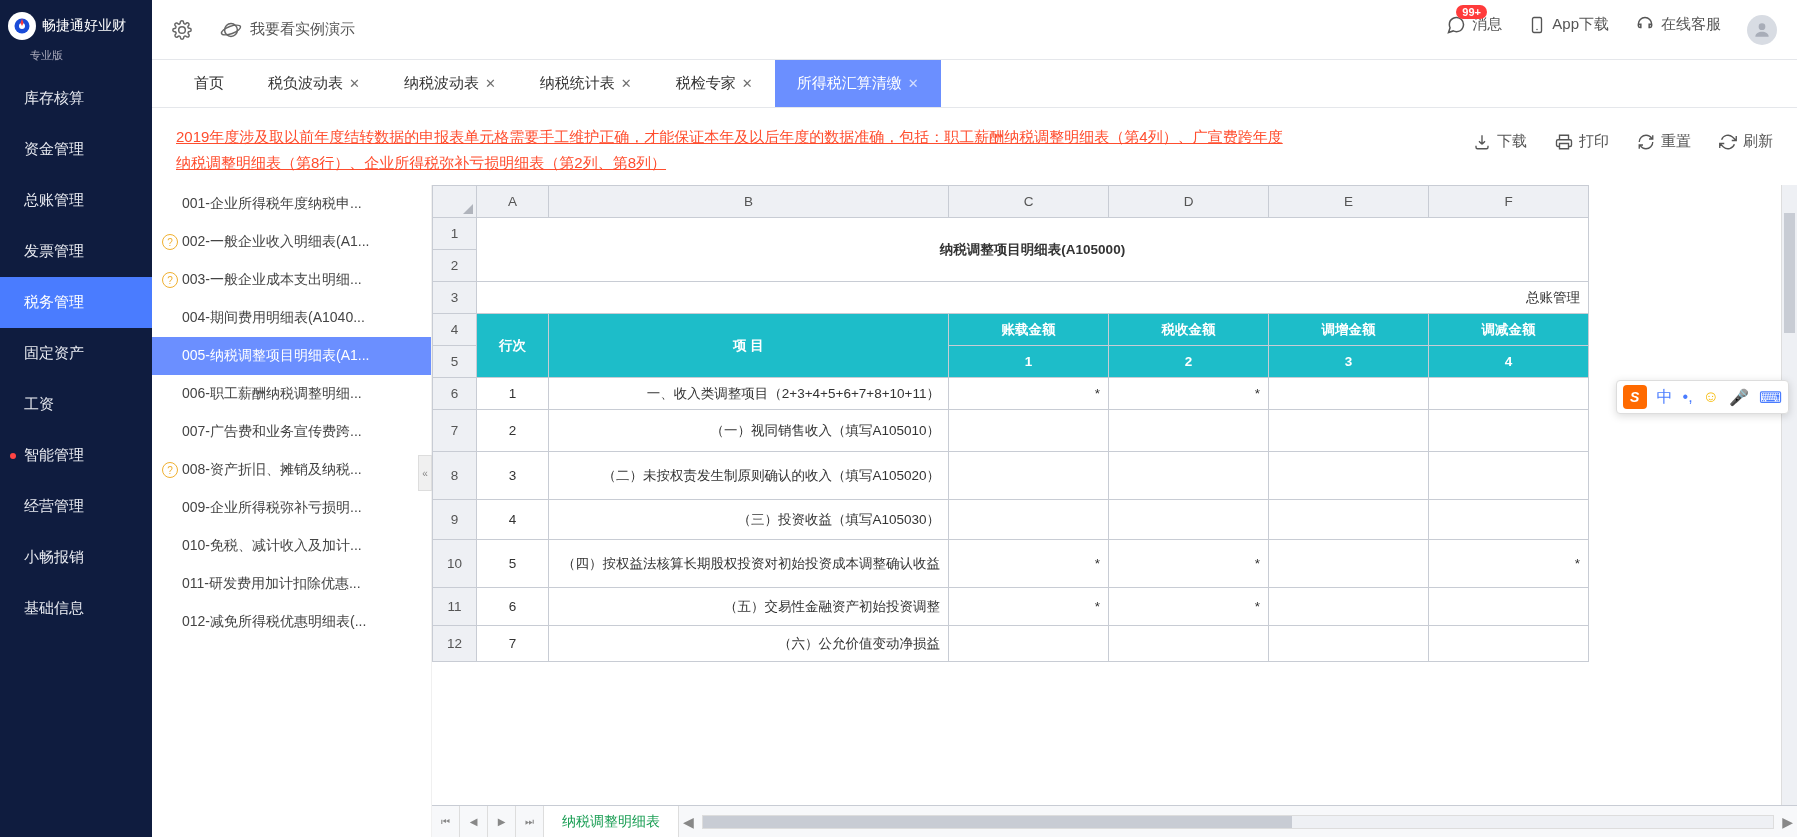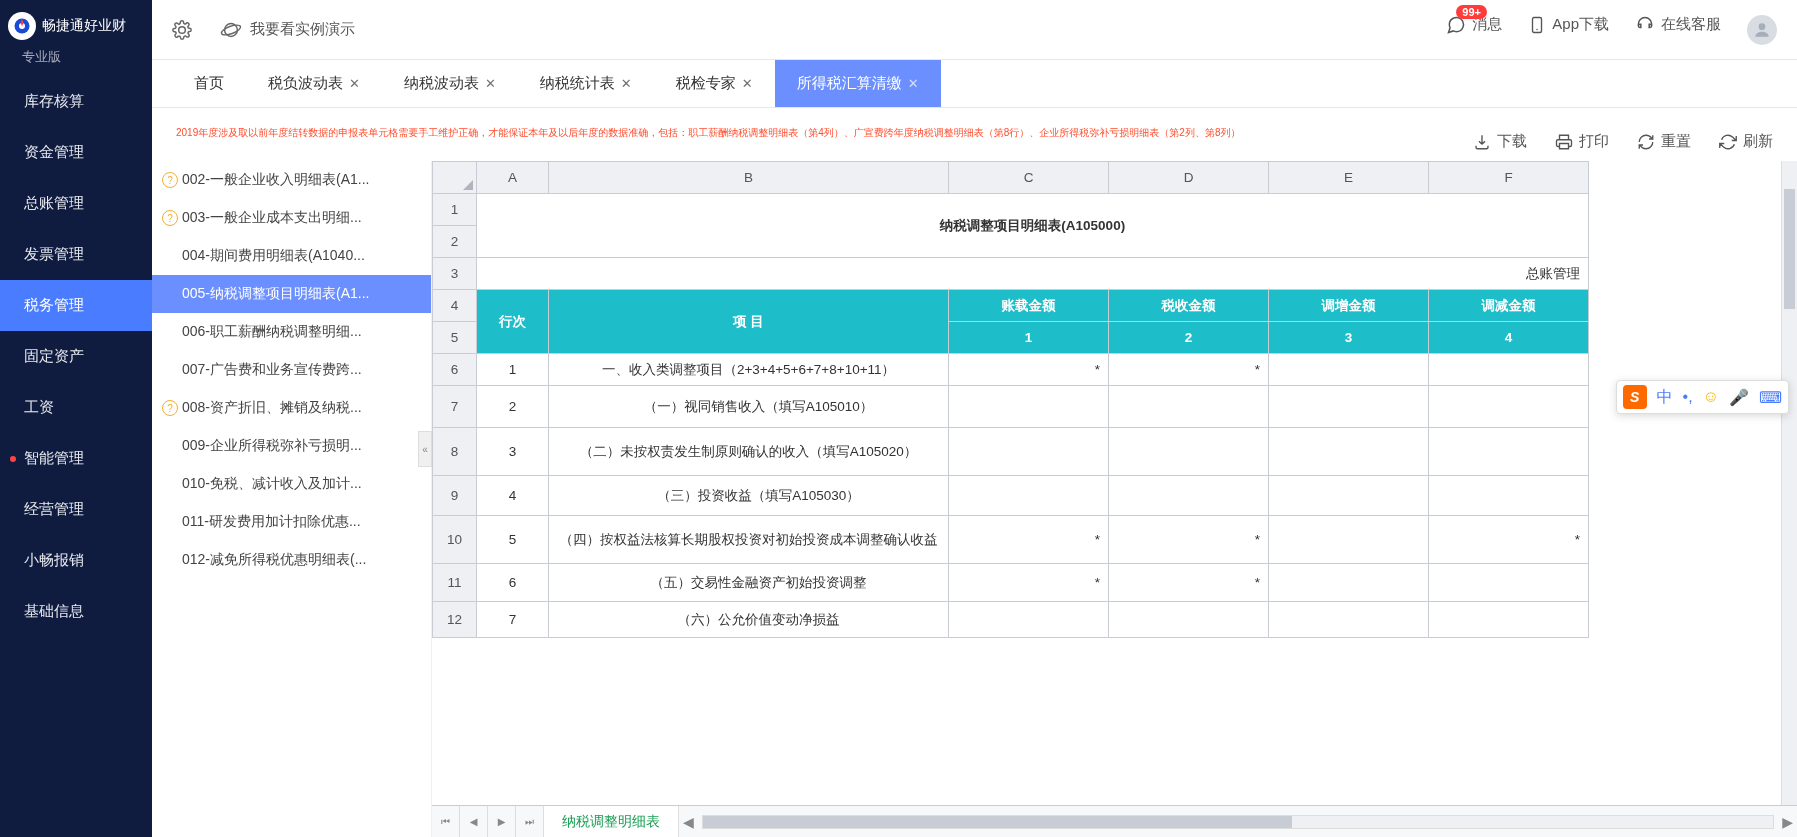--- a/index.html
+++ b/index.html
@@ -5,21 +5,21 @@
 * { margin: 0; padding: 0; box-sizing: border-box; }
 body { font-family: "Microsoft YaHei", Arial, sans-serif; font-size: 14px; color: #333; overflow: hidden; }
 .app { display: flex; height: 837px; width: 1797px; }
 
 
 .sidebar { width: 152px; background: #0f1c3f; color: #fff; display: flex; flex-direction: column; }
 .logo-area { padding: 12px 8px 8px; display: flex; align-items: center; gap: 6px; }
 .logo-icon { width: 28px; height: 28px; border-radius: 50%; background: #fff; display: flex; align-items: center; justify-content: center; }
 .logo-icon svg { width: 18px; height: 18px; }
 .logo-text { font-size: 14px; font-weight: 500; }
-.edition { font-size: 13px; color: #aab; padding: 0 22px 10px; }
+.edition { font-size: 11px; color: #aab; padding: 0 30px 10px; }
 .nav { flex: 1; }
 .nav-item { padding: 16px 24px; font-size: 15px; color: #e8eaf0; cursor: pointer; position: relative; }
 .nav-item.active { background: #4a7cff; color: #fff; }
 .nav-item.dot::before { content: ''; position: absolute; left: 10px; top: 50%; transform: translateY(-50%); width: 6px; height: 6px; border-radius: 50%; background: #ff4444; }
 
 
 .main { flex: 1; display: flex; flex-direction: column; background: #fff; }
 
 
 .topbar { height: 60px; border-bottom: 1px solid #e5e7eb; display: flex; align-items: center; padding: 0 20px; gap: 28px; }
@@ -34,21 +34,21 @@
 .avatar { width: 30px; height: 30px; border-radius: 50%; background: #d8dce3; display: flex; align-items: center; justify-content: center; }
 
 
 .tabs { height: 48px; display: flex; align-items: center; padding: 0 20px; gap: 0; border-bottom: 1px solid #e5e7eb; }
 .tab { padding: 0 22px; height: 100%; display: flex; align-items: center; gap: 6px; cursor: pointer; font-size: 15px; color: #333; }
 .tab.active { background: #6b8fff; color: #fff; }
 .tab-close { font-size: 13px; color: inherit; opacity: 0.7; }
 
 
 .notice-row { display: flex; padding: 16px 24px 10px; gap: 30px; align-items: flex-start; }
-.notice { color: #ff4d2e; font-size: 10px; line-height: 1.7; flex: 1; max-width: 1120px; }
+.notice { color: #ff4d2e; font-size: 15px; line-height: 1.7; flex: 1; max-width: 1120px; text-decoration: underline; }
 .actions { display: flex; gap: 28px; align-items: center; margin-left: auto; padding-top: 8px; }
 .action-btn { display: flex; align-items: center; gap: 6px; color: #555; cursor: pointer; font-size: 15px; }
 
 
 .content { flex: 1; display: flex; overflow: hidden; }
 
 
 .report-list-wrap { width: 280px; position: relative; border-right: 1px solid #f0f0f0; }
 .report-list { height: 100%; overflow: hidden; }
 .report-item { padding: 10px 14px 10px 30px; font-size: 14px; color: #444; cursor: pointer; white-space: nowrap; overflow: hidden; text-overflow: ellipsis; position: relative; }
@@ -60,21 +60,21 @@
 .sheet-wrap { flex: 1; display: flex; flex-direction: column; overflow: hidden; position: relative; }
 .sheet { flex: 1; overflow: auto; }
 .grid { border-collapse: collapse; table-layout: fixed; }
 .grid td, .grid th { border: 1px solid #c8ccd4; height: 32px; padding: 4px 8px; font-size: 13.5px; }
 .corner { background: #eef0f4; width: 44px; }
 .rowhead { background: #eef0f4; text-align: center; color: #555; width: 44px; font-size: 13px; }
 .colhead { background: #eef0f4; text-align: center; color: #555; font-weight: normal; }
 .title-cell { text-align: center; font-size: 20px; font-weight: bold; height: 64px; }
 .unit-cell { text-align: right; color: #333; font-size: 14px; }
 .header-cell { background: #1dbdc9; color: #fff; text-align: center; font-size: 15px; font-weight: bold; }
-.data-cell { text-align: center; margin-left: 36px; }
+.data-cell { text-align: right; margin-left: 36px; }
 .num-cell { text-align: center; }
 .val-cell { text-align: right; }
 .wrap-cell { white-space: normal; line-height: 1.3; }
 .sheet-tab-bar { height: 32px; border-top: 1px solid #c8ccd4; display: flex; align-items: stretch; background: #f7f8fa; }
 .sheet-nav-btns { display: flex; }
 .sheet-nav-btn { width: 28px; border-right: 1px solid #ddd; display: flex; align-items: center; justify-content: center; color: #888; font-size: 10px; }
 .sheet-tab { padding: 0 18px; display: flex; align-items: center; border-right: 1px solid #ddd; background: #fff; color: #1a9e54; font-weight: normal; font-size: 14px; }
 .hscroll-area { flex: 1; display: flex; align-items: center; }
 .hscroll-track { flex: 1; height: 14px; background: #eef0f4; border: 1px solid #ddd; margin: 0 4px; position: relative; }
 .hscroll-thumb { position: absolute; left: 0; top: 0; bottom: 0; width: 55%; background: #c8ccd4; }
@@ -239,20 +239,21 @@
             </span>
           <span>刷新</span>
         </div>
       </div>
     </div>
 
     <div class="content">
 
       <div class="report-list-wrap">
         <div class="report-list">
+          <div class="report-item">001-企业所得税年度纳税申...</div>
           <div class="report-item help">002-一般企业收入明细表(A1...</div>
           <div class="report-item help">003-一般企业成本支出明细...</div>
           <div class="report-item">004-期间费用明细表(A1040...</div>
           <div class="report-item selected">005-纳税调整项目明细表(A1...</div>
           <div class="report-item">006-职工薪酬纳税调整明细...</div>
           <div class="report-item">007-广告费和业务宣传费跨...</div>
           <div class="report-item help">008-资产折旧、摊销及纳税...</div>
           <div class="report-item">009-企业所得税弥补亏损明...</div>
           <div class="report-item">010-免税、减计收入及加计...</div>
           <div class="report-item">011-研发费用加计扣除优惠...</div>

